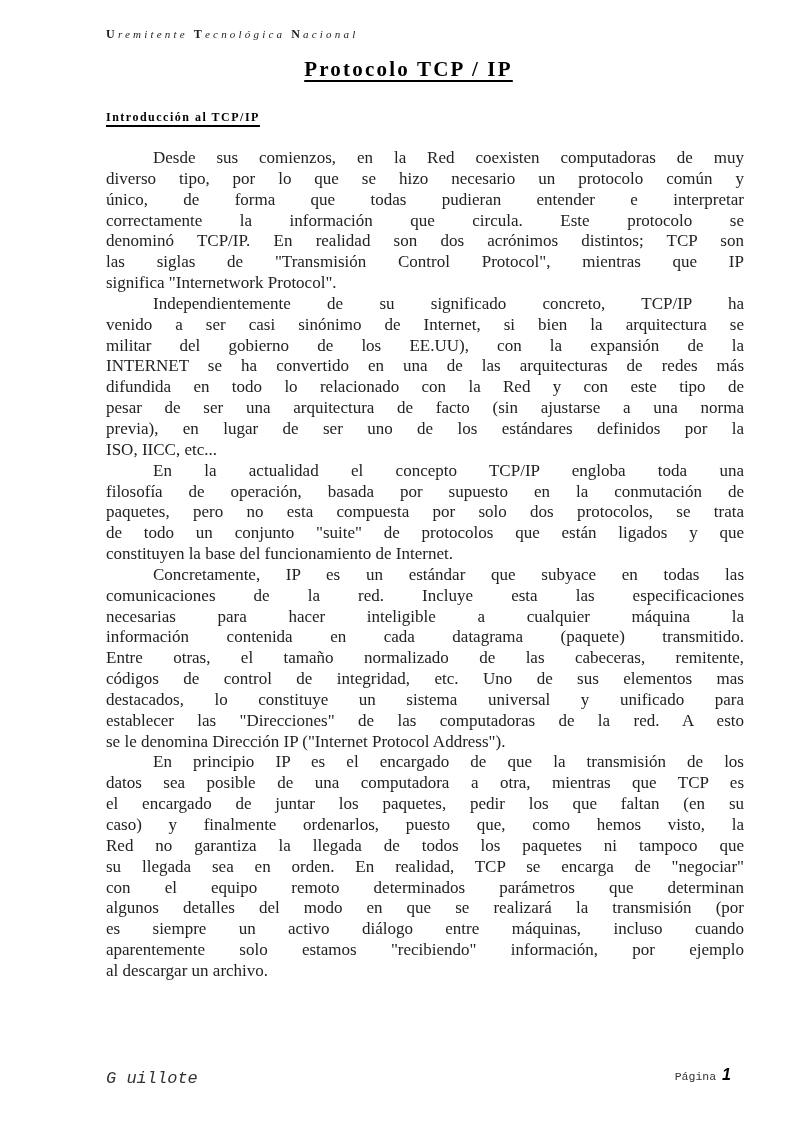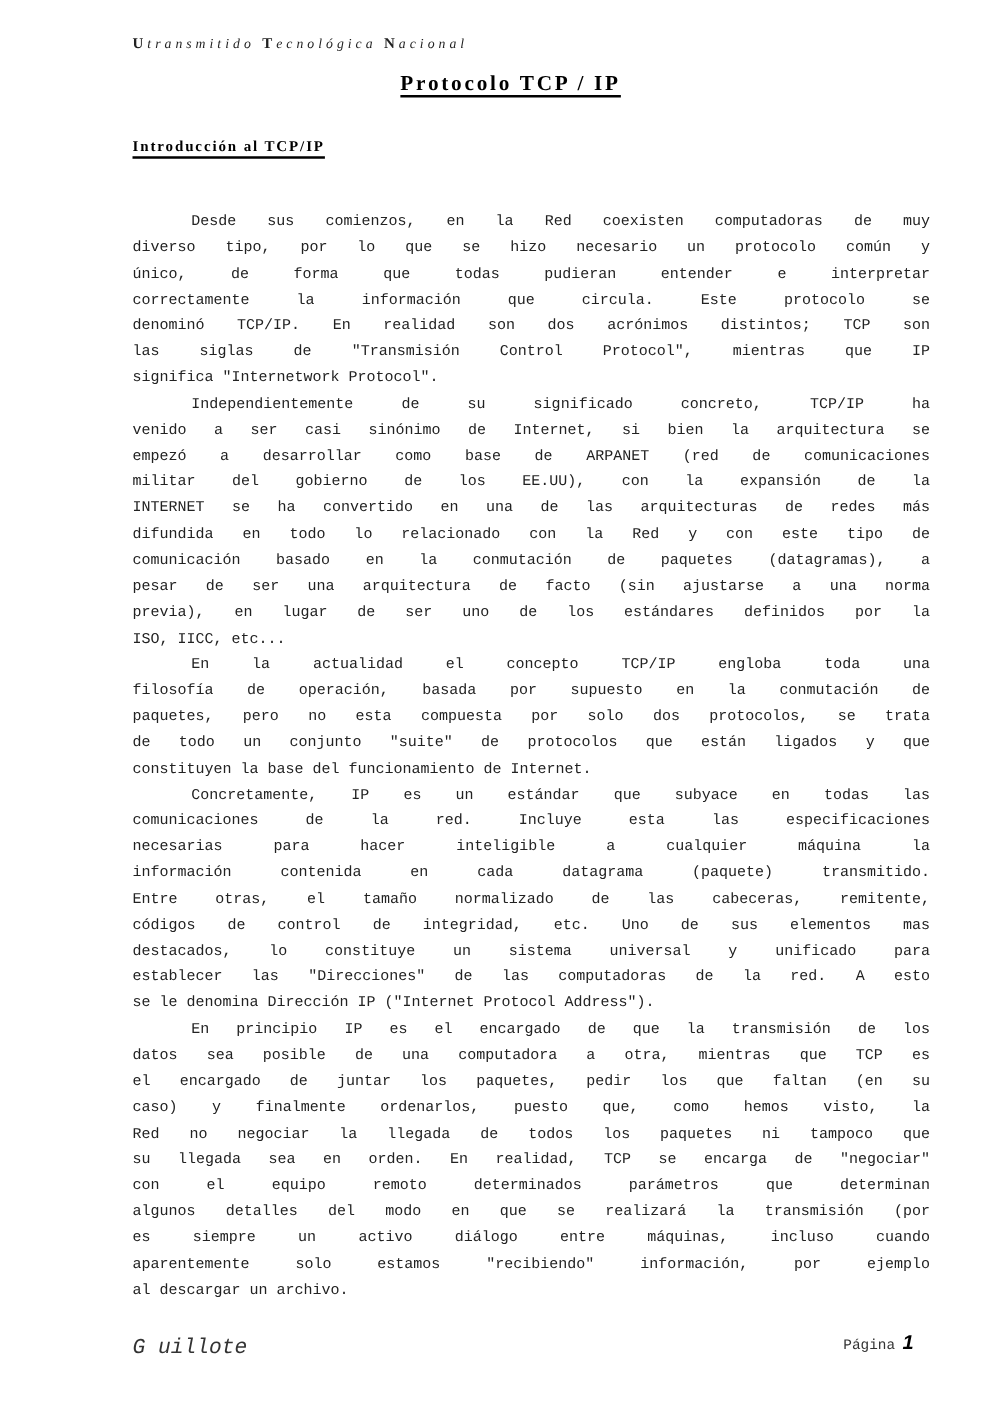--- a/index.html
+++ b/index.html
@@ -7,32 +7,32 @@
   .header {
     position: absolute; left: 106px; top: 27px;
     font-family: "Liberation Serif", serif; font-style: italic;
     font-size: 11px; letter-spacing: 3.2px; color: #222;
   }
   .header .cap { font-style: normal; font-weight: bold; font-size: 12px; }
   .title {
     position: absolute; left: 0; right: 0; top: 57px; text-align: center;
     padding-left: 24px;
     font-family: "Liberation Serif", serif; font-weight: bold;
-    font-size: 17px; letter-spacing: 2.2px; color: #000;
+    font-size: 21px; letter-spacing: 2.2px; color: #000;
   }
   .title span { text-decoration: underline; text-underline-offset: 4px; text-decoration-thickness: 2px; }
   .subtitle {
     position: absolute; left: 106px; top: 110px;
     font-family: "Liberation Serif", serif; font-weight: bold;
     font-size: 12px; letter-spacing: 1.5px; color: #000;
     text-decoration: underline; text-underline-offset: 4px; text-decoration-thickness: 2px;
   }
   .body {
-    position: absolute; left: 106px; top: 167px; width: 638px;
-    font-family: Liberation Mono, monospace; font-size: 12px;
+    position: absolute; left: 106px; top: 148px; width: 638px;
+    font-family: Liberation Serif, serif; font-size: 17px;
     color: #222;
   }
   .line {
     height: 20.85px; line-height: 20.85px;
     text-align: justify; text-align-last: justify; white-space: nowrap;
     display: block;
   }
   .line.last { text-align-last: left; text-align: left; }
   .line.indent { padding-left: 47px; }
   .footer-left {
@@ -45,21 +45,21 @@
   }
   .footer-right .num {
     font-family: "Liberation Sans", sans-serif; font-weight: bold; font-style: italic;
     font-size: 16px; color: #000; margin-left: 6px;
   }
 </style>
 </head>
 <body>
 
 <div class="header">
-  <span><span class="cap">U</span><span>transmitido</span></span>
+  <span><span class="cap">U</span><span>remitente</span></span>
   <span><span class="cap">T</span><span>ecnológica</span></span>
   <span><span class="cap">N</span><span>acional</span></span>
 </div>
 
 <div class="title"><span>Protocolo TCP / IP</span></div>
 
 <div class="subtitle">Introducción al TCP/IP</div>
 
 <div class="body" id="body">
     <div>
@@ -67,25 +67,23 @@
       <span class="line">diverso tipo, por lo que se hizo necesario un protocolo común y</span>
       <span class="line">único, de forma que todas pudieran entender e interpretar</span>
       <span class="line">correctamente la información que circula. Este protocolo se</span>
       <span class="line">denominó TCP/IP. En realidad son dos acrónimos distintos; TCP son</span>
       <span class="line">las siglas de "Transmisión Control Protocol", mientras que IP</span>
       <span class="line last">significa "Internetwork Protocol".</span>
     </div>
     <div>
       <span class="line indent">Independientemente de su significado concreto, TCP/IP ha</span>
       <span class="line">venido a ser casi sinónimo de Internet, si bien la arquitectura se</span>
-      <span class="line">empezó a desarrollar como base de ARPANET (red de comunicaciones</span>
       <span class="line">militar del gobierno de los EE.UU), con la expansión de la</span>
       <span class="line">INTERNET se ha convertido en una de las arquitecturas de redes más</span>
       <span class="line">difundida en todo lo relacionado con la Red y con este tipo de</span>
-      <span class="line">comunicación basado en la conmutación de paquetes (datagramas), a</span>
       <span class="line">pesar de ser una arquitectura de facto (sin ajustarse a una norma</span>
       <span class="line">previa), en lugar de ser uno de los estándares definidos por la</span>
       <span class="line last">ISO, IICC, etc...</span>
     </div>
     <div>
       <span class="line indent">En la actualidad el concepto TCP/IP engloba toda una</span>
       <span class="line">filosofía de operación, basada por supuesto en la conmutación de</span>
       <span class="line">paquetes, pero no esta compuesta por solo dos protocolos, se trata</span>
       <span class="line">de todo un conjunto "suite" de protocolos que están ligados y que</span>
       <span class="line last">constituyen la base del funcionamiento de Internet.</span>
@@ -99,21 +97,21 @@
       <span class="line">códigos de control de integridad, etc. Uno de sus elementos mas</span>
       <span class="line">destacados, lo constituye un sistema universal y unificado para</span>
       <span class="line">establecer las "Direcciones" de las computadoras de la red. A esto</span>
       <span class="line last">se le denomina Dirección IP ("Internet Protocol Address").</span>
     </div>
     <div>
       <span class="line indent">En principio IP es el encargado de que la transmisión de los</span>
       <span class="line">datos sea posible de una computadora a otra, mientras que TCP es</span>
       <span class="line">el encargado de juntar los paquetes, pedir los que faltan (en su</span>
       <span class="line">caso) y finalmente ordenarlos, puesto que, como hemos visto, la</span>
-      <span class="line">Red no negociar la llegada de todos los paquetes ni tampoco que</span>
+      <span class="line">Red no garantiza la llegada de todos los paquetes ni tampoco que</span>
       <span class="line">su llegada sea en orden. En realidad, TCP se encarga de "negociar"</span>
       <span class="line">con el equipo remoto determinados parámetros que determinan</span>
       <span class="line">algunos detalles del modo en que se realizará la transmisión (por</span>
       <span class="line">es siempre un activo diálogo entre máquinas, incluso cuando</span>
       <span class="line">aparentemente solo estamos "recibiendo" información, por ejemplo</span>
       <span class="line last">al descargar un archivo.</span>
     </div>
   </div>
 
 <div class="footer-left">G uillote</div>

